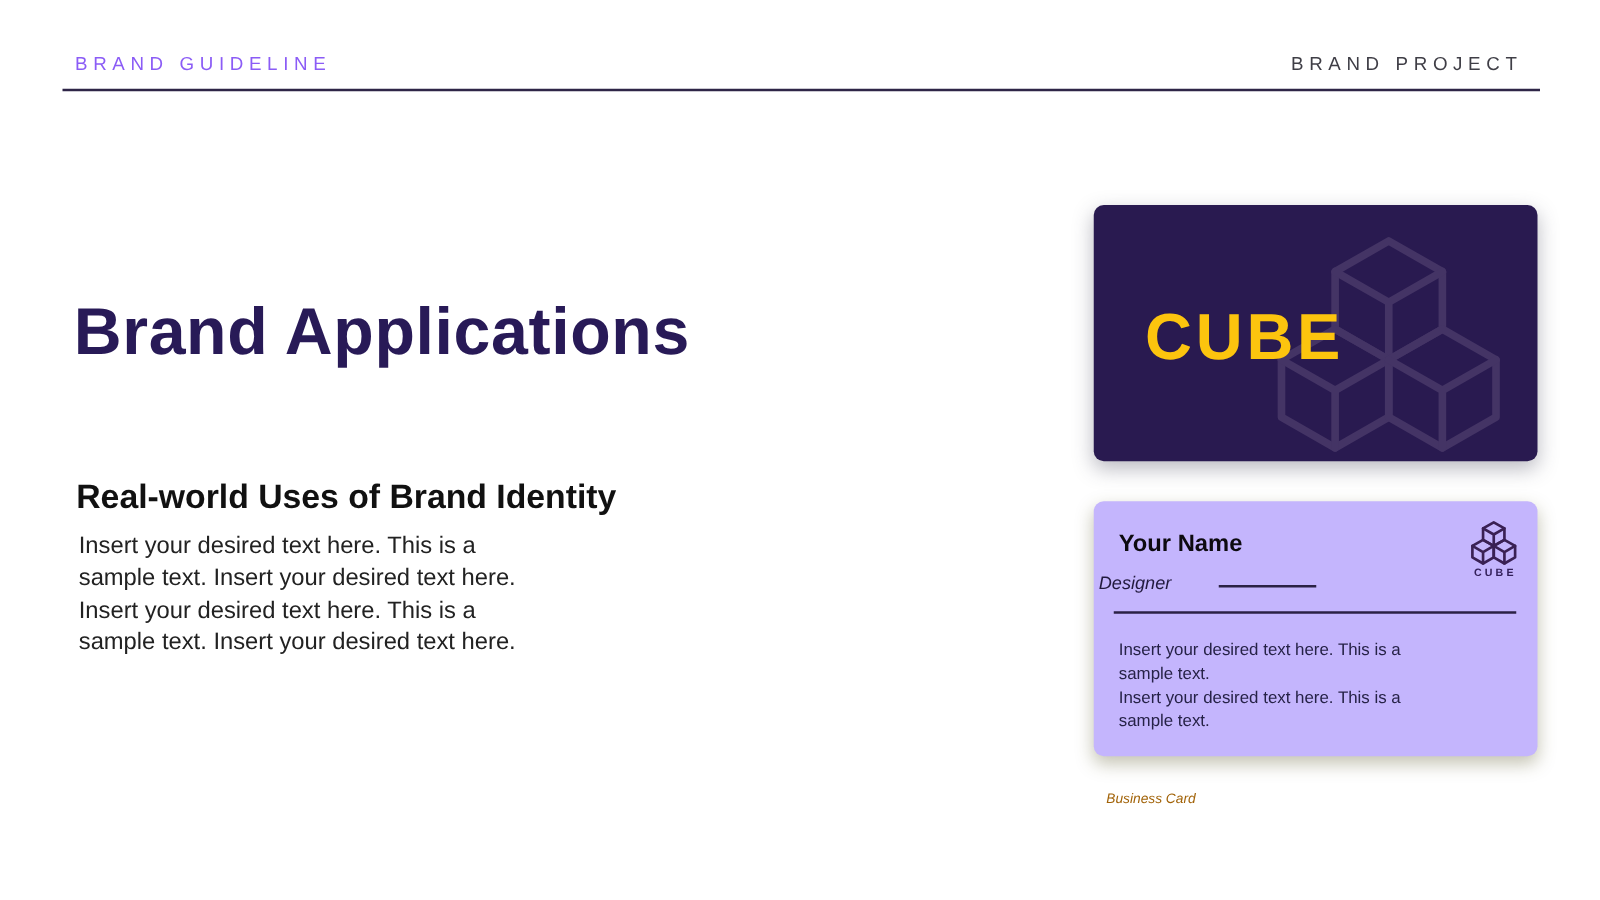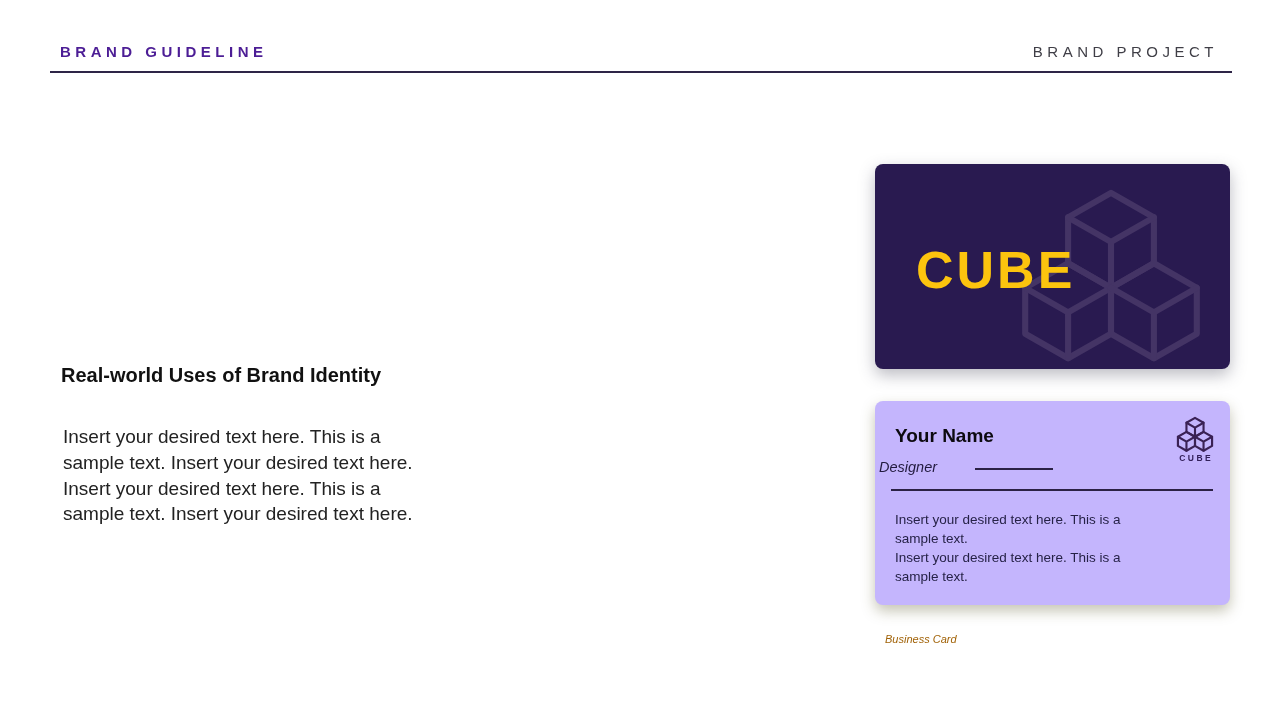--- a/index.html
+++ b/index.html
@@ -9,40 +9,40 @@
     width: 1280px;
     height: 720px;
     background: #ffffff;
     overflow: hidden;
     font-family: "Liberation Sans", sans-serif;
   }
 
   
   .header-left {
     position: absolute; left: 60px; top: 43px;
-    font-size: 15px; letter-spacing: 4.5px; color: #4c1d95; font-weight: 700;
+    font-size: 15px; letter-spacing: 4.5px; color: #8b5cf6; font-weight: 400;
   }
   .header-right {
     position: absolute; right: 62px; top: 43px;
     font-size: 15px; letter-spacing: 4.5px; color: #3f3e46; font-weight: 400;
   }
   .header-rule {
     position: absolute; left: 50px; top: 71px;
     width: 1182px; height: 2px; background: #2e2547;
   }
 
   
   .title {
     position: absolute; left: 59px; top: 235px;
     font-size: 53px; font-weight: 900; letter-spacing: 0.5px;
     color: #281a57;
   }
   .subtitle {
-    position: absolute; left: 61px; top: 364px;
-    font-size: 20px; font-weight: 700; color: #111111;
+    position: absolute; left: 61px; top: 382px;
+    font-size: 27px; font-weight: 700; color: #111111;
   }
   .body-text {
     position: absolute; left: 63px; top: 424px;
     font-size: 19px; line-height: 25.8px; color: #222222;
   }
 
   
   .brand-card {
     position: absolute; left: 875px; top: 164px;
     width: 355px; height: 205px;
@@ -105,20 +105,21 @@
 </style>
 </head>
 <body>
 
 <div class="slide">
 
   <div class="header-left">BRAND GUIDELINE</div>
   <div class="header-right">BRAND PROJECT</div>
   <div class="header-rule"></div>
 
+  <div class="title">Brand Applications</div>
   <div class="subtitle">Real-world Uses of Brand Identity</div>
   <div class="body-text">
     <div>Insert your desired text here. This is a</div>
     <div>sample text. Insert your desired text here.</div>
     <div>Insert your desired text here. This is a</div>
     <div>sample text. Insert your desired text here.</div>
   </div>
 
   <div class="brand-card">
     <svg class="cubes-watermark" width="190" height="182" viewBox="0 0 124 118" fill="none" stroke="#443465" stroke-width="4" stroke-linejoin="round" stroke-linecap="round">

